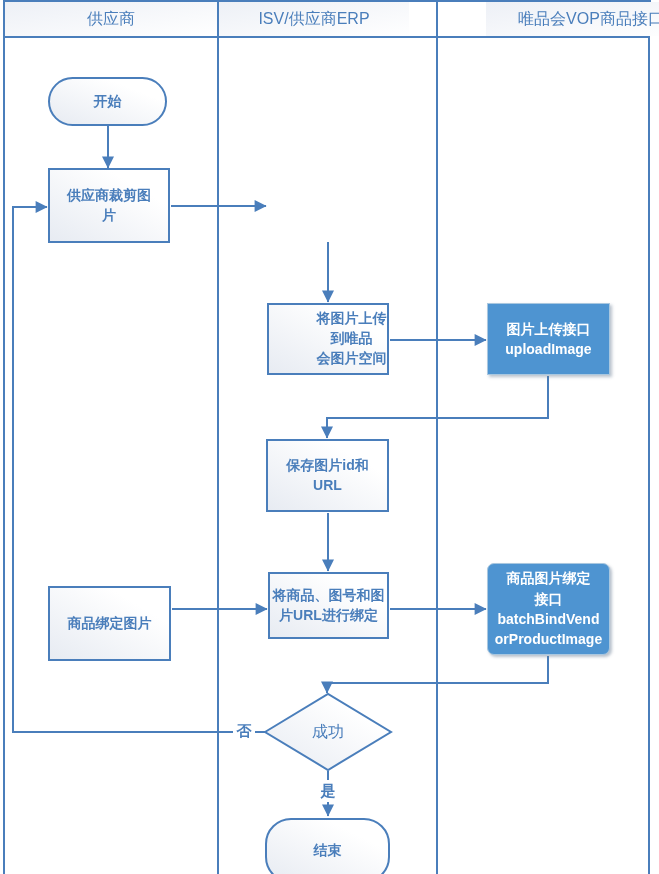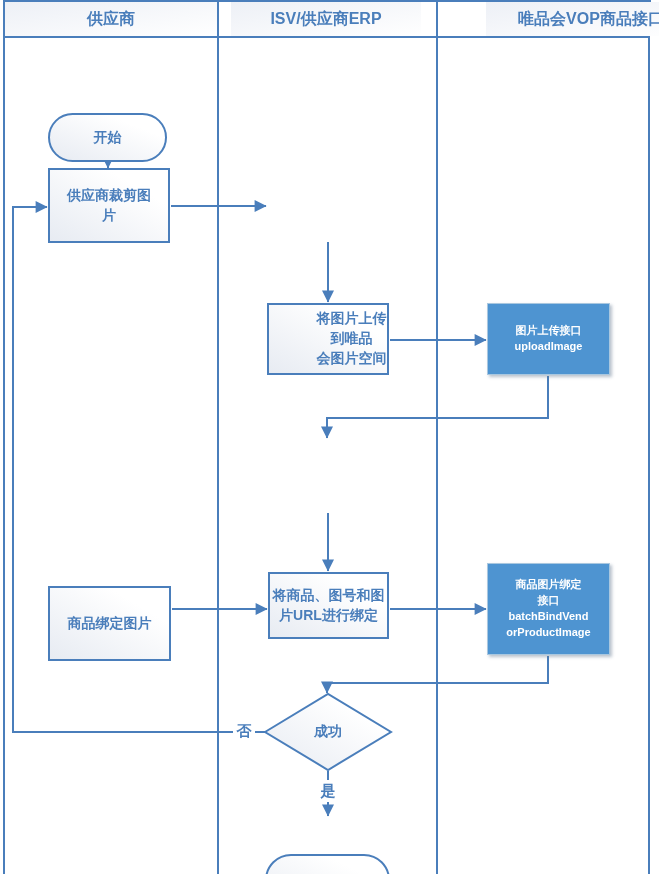--- a/index.html
+++ b/index.html
@@ -15,44 +15,44 @@
   }
   html,body{margin:0;padding:0;background:#ffffff;}
   .stage{
     position:relative;width:659px;height:874px;overflow:hidden;
     background:#ffffff;font-family:"Liberation Sans",sans-serif;
   }
   .lane-line{position:absolute;background:var(--line);}
   .lane-header{
     position:absolute;top:2px;height:34px;
     display:flex;align-items:center;justify-content:center;
-    font-size:16px;font-weight:bold;color:var(--text);
+    font-size:16px;font-weight:normal;color:var(--text);
     background:linear-gradient(to bottom right,var(--header-grad-start),var(--header-grad-end));
   }
   .node{
     position:absolute;box-sizing:border-box;
     border:2px solid var(--line);
     background:linear-gradient(to bottom left,var(--shape-grad-start) 25%,var(--shape-grad-end));
     color:var(--text);
     display:flex;align-items:center;justify-content:center;
     text-align:center;white-space:pre-line;
     font-size:14px;font-weight:600;line-height:1.42;
   }
-  .pill{border-radius:26px;margin-top:36px;}
+  .pill{border-radius:26px;}
   .api{
     background:var(--api-fill);
     color:var(--api-text);
     border:1px solid var(--api-border);
     box-shadow:2px 2px 3px rgba(100,120,145,.45);
-    font-size:11px;font-weight:bold;line-height:1.45;
+    font-size:14px;font-weight:bold;line-height:1.45;
   }
   .decision-text{
     position:absolute;background:transparent;
     display:flex;align-items:center;justify-content:center;
-    color:var(--text);font-size:14px;font-weight:700;
+    color:var(--text);font-size:16px;font-weight:400;
   }
   .edge-label{
     position:absolute;width:22px;height:22px;
     display:flex;align-items:center;justify-content:center;
     background:#ffffff;color:var(--text);
     font-size:15px;font-weight:600;
   }
   svg.connectors{position:absolute;left:0;top:0;width:659px;height:874px;}
   .connectors path.edge{fill:none;stroke:var(--line);stroke-width:2;}
   #arrowhead path{fill:var(--line);}
@@ -65,21 +65,21 @@
 
 <div class="stage">
 
   <div class="lane-line" style="left:3px;top:0;width:648px;height:2px;"></div>
   <div class="lane-line" style="left:3px;top:0;width:2px;height:874px;"></div>
   <div class="lane-line" style="left:648px;top:0;width:2px;height:874px;"></div>
   <div class="lane-line" style="left:217px;top:0;width:2px;height:874px;"></div>
   <div class="lane-line" style="left:436px;top:0;width:2px;height:874px;"></div>
 
   <div class="lane-header" style="left:5px;width:212px;">供应商</div>
-  <div class="lane-header" style="left:231px;width:190px;">ISV/供应商ERP</div>
+  <div class="lane-header" style="left:219px;width:190px;">ISV/供应商ERP</div>
   <div class="lane-header" style="left:438px;width:210px;margin-left:48px;">唯品会VOP商品接口</div>
 
   <div class="lane-line" style="left:3px;top:36px;width:647px;height:2px;"></div>
 
   <svg class="connectors" viewBox="0 0 659 874">
     <defs>
       <linearGradient id="shapeGrad" x1="1" y1="0" x2="0" y2="1">
         <stop class="grad-stop-a" offset="0.25"></stop>
         <stop class="grad-stop-b" offset="1"></stop>
       </linearGradient>
@@ -106,27 +106,29 @@
   <div class="node" style="left:48px;top:168px;width:122px;height:75px;">供应商裁剪图
 片</div>
 
 
   <div class="node" style="left:267px;top:303px;width:122px;height:72px;padding-left:47px;">将图片上传到唯品
 会图片空间</div>
 
   <div class="node api" style="left:487px;top:303px;width:123px;height:72px;">图片上传接口
 uploadImage</div>
 
+  <div class="node" style="left:266px;top:439px;width:123px;height:73px;">保存图片id和
+URL</div>
 
   <div class="node" style="left:48px;top:572px;width:123px;height:75px;margin-top:14px;">商品绑定图片</div>
 
   <div class="node" style="left:268px;top:572px;width:121px;height:67px;">将商品、图号和图
 片URL进行绑定</div>
 
-  <div class="node api" style="left:487px;top:563px;width:123px;height:92px;">商品图片绑定
+  <div class="node api" style="left:487px;top:563px;width:123px;height:92px;border-radius:7px;">商品图片绑定
 接口
 batchBindVend
 orProductImage</div>
 
   <div class="decision-text" style="left:265px;top:694px;width:126px;height:76px;">成功</div>
 
   <div class="node pill" style="left:265px;top:818px;width:125px;height:65px;">结束</div>
 
   <div class="edge-label" style="left:233px;top:720px;">否</div>
   <div class="edge-label" style="left:317px;top:780px;">是</div>

